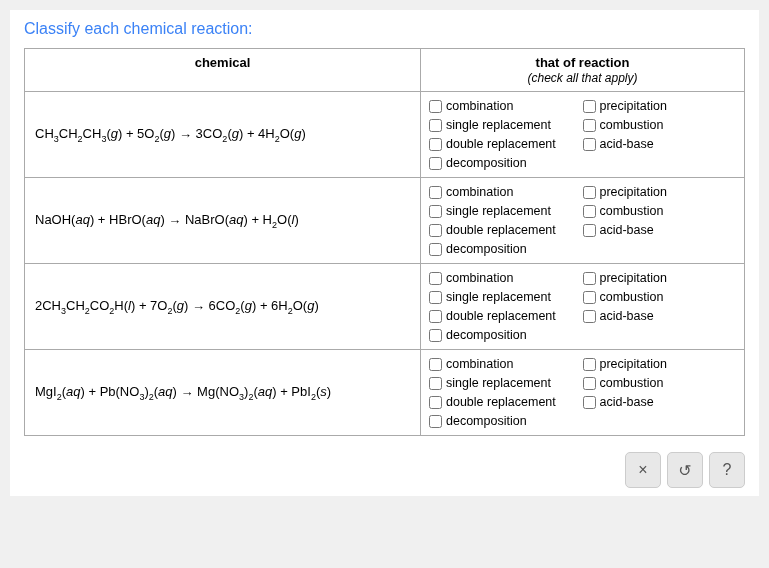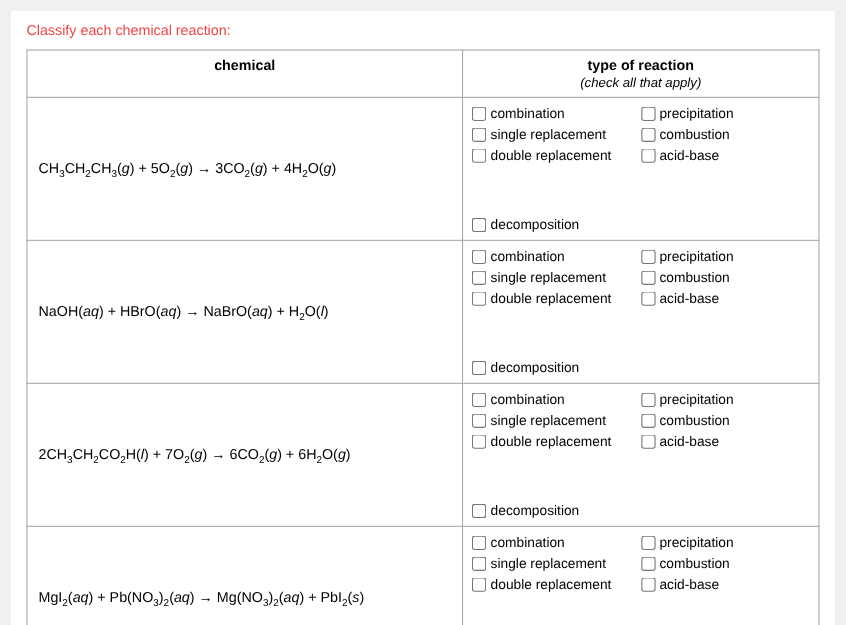--- a/index.html
+++ b/index.html
@@ -14,23 +14,23 @@
       width: 769px;
       min-height: 568px;
     }
     .main-container {
       background: white;
       width: 760px;
       padding: 10px 14px 60px 14px;
       position: relative;
     }
     .instruction {
-      font-size: 13px;
+      font-size: 16px;
       margin-bottom: 10px;
-      color: #ef4444;
+      color: #3b82f6;
     }
     table {
       width: 100%;
       border-collapse: collapse;
       border: 1px solid #aaa;
     }
     th, td {
       border: 1px solid #aaa;
       padding: 6px 10px;
       vertical-align: top;
@@ -79,21 +79,20 @@
     }
     .option-item input[type="checkbox"] {
       width: 13px;
       height: 13px;
       cursor: pointer;
       accent-color: #4a90d9;
       flex-shrink: 0;
     }
     .decomposition-row {
       grid-column: 1 / 2;
-      margin-top: 44px;
     }
     .bottom-bar {
       position: absolute;
       bottom: 8px;
       right: 14px;
       display: flex;
       gap: 6px;
     }
     .bottom-btn {
       width: 36px;
@@ -113,21 +112,21 @@
 <body>
 
 <div class="main-container">
   <p class="instruction">Classify each chemical reaction:</p>
 
   <table>
     <thead>
       <tr>
         <th class="reaction-header">chemical</th>
         <th class="type-header">
-          <span>type of reaction</span><br>
+          <span>that of reaction</span><br>
           <span class="italic">(check all that apply)</span>
         </th>
       </tr>
     </thead>
     <tbody>
 
       <tr>
         <td class="reaction-cell">
           <span>CH<sub>3</sub>CH<sub>2</sub>CH<sub>3</sub>(<i>g</i>) + 5O<sub>2</sub>(<i>g</i>) → 3CO<sub>2</sub>(<i>g</i>) + 4H<sub>2</sub>O(<i>g</i>)</span>
         </td>

